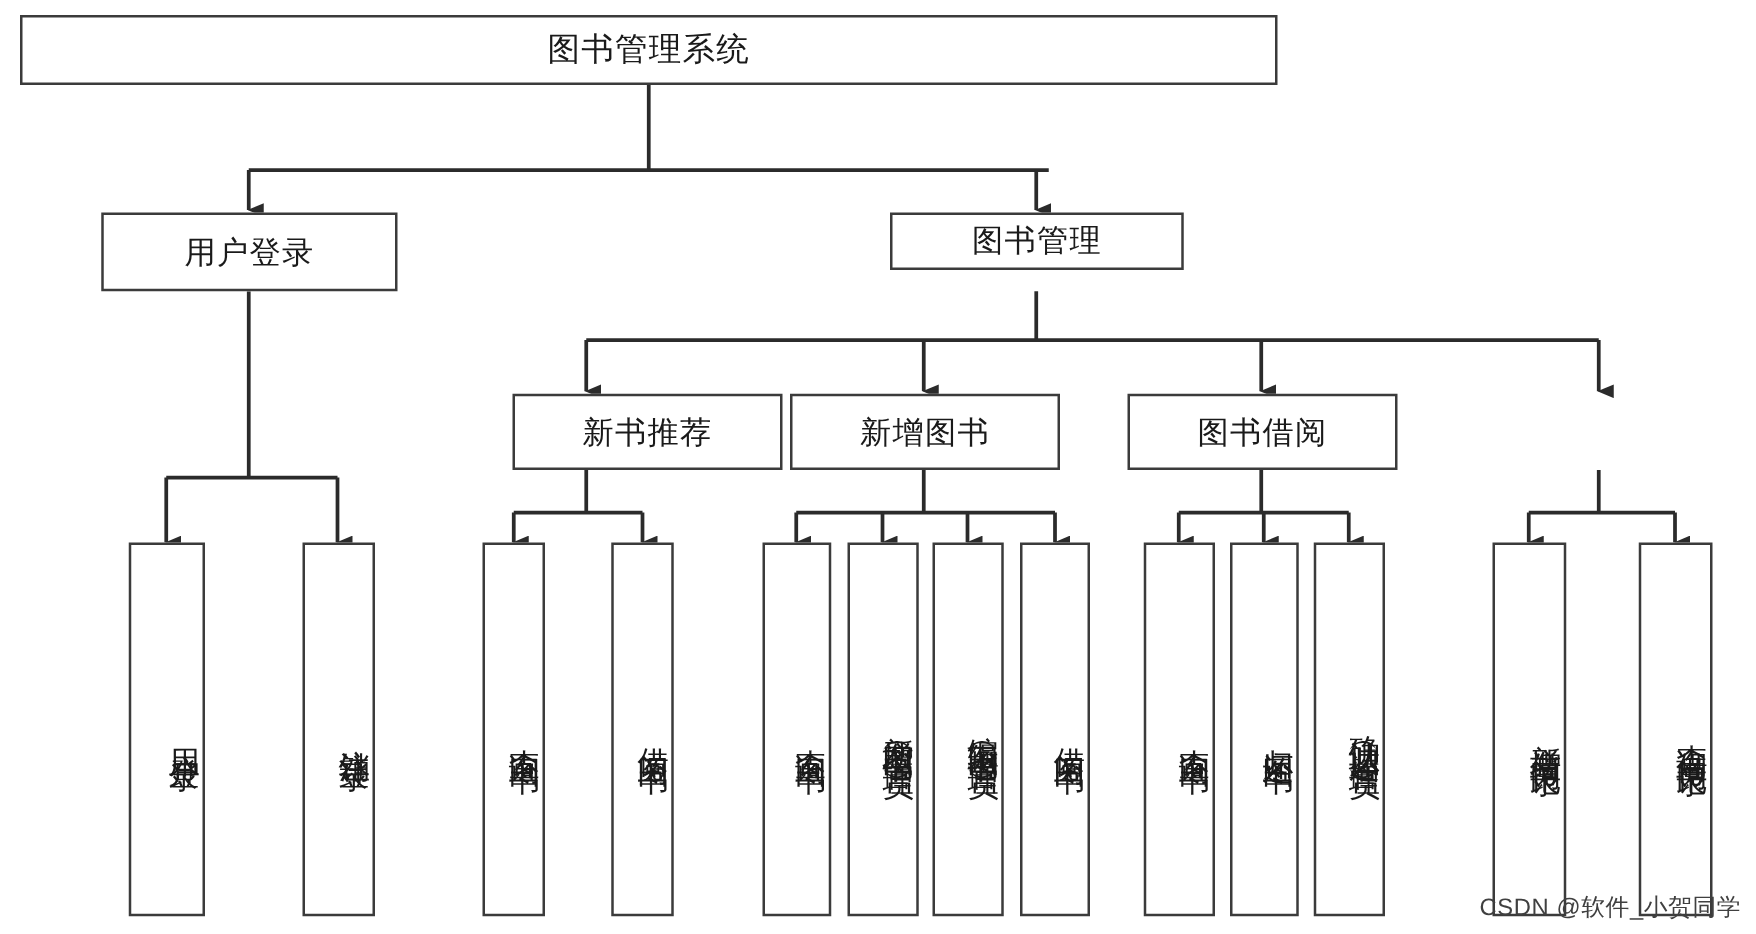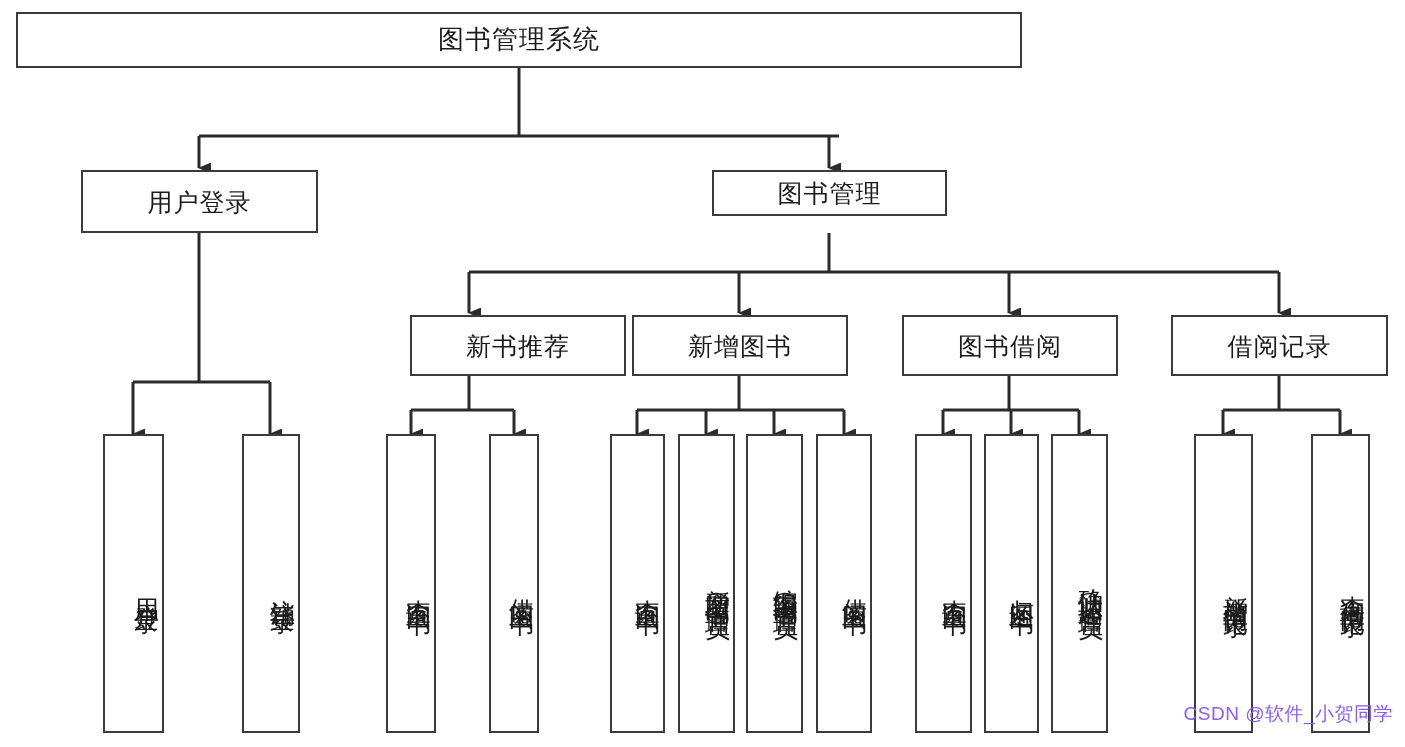--- a/index.html
+++ b/index.html
@@ -54,23 +54,23 @@
     justify-content: center;
   }
   .node.vert .vlabel {
     writing-mode: vertical-rl;
     text-orientation: upright;
     white-space: nowrap;
   }
   .watermark {
     position: absolute;
     right: 12px;
-    bottom: 20px;
+    bottom: 8px;
     font-size: 19px;
-    color: #8b5cf6;
+    color: #404040;
     letter-spacing: 0.5px;
     white-space: nowrap;
   }
 </style>
 </head>
 <body>
 
 <div id="canvas">
 
   <svg class="wires" viewBox="0 0 1405 747">
@@ -136,23 +136,20 @@
 
   <div class="node horiz" style="left:362px; top:315px; width:216px; height:61px;margin-left:48px;">
     <span>新书推荐</span>
   </div>
   <div class="node horiz" style="left:632px; top:315px; width:216px; height:61px;">
     <span>新增图书</span>
   </div>
   <div class="node horiz" style="left:902px; top:315px; width:216px; height:61px;">
     <span>图书借阅</span>
   </div>
-  <div class="node horiz" style="left:1171px; top:315px; width:217px; height:61px;">
-    <span>借阅记录</span>
-  </div>
 
   <div class="node vert" style="left:103px; top:434px; width:61px; height:299px;">
     <span class="vlabel">用户登录</span>
   </div>
   <div class="node vert" style="left:242px; top:434px; width:58px; height:299px;">
     <span class="vlabel">注销登录</span>
   </div>
 
   <div class="node vert" style="left:386px; top:434px; width:50px; height:299px;">
     <span class="vlabel">查询图书</span>

